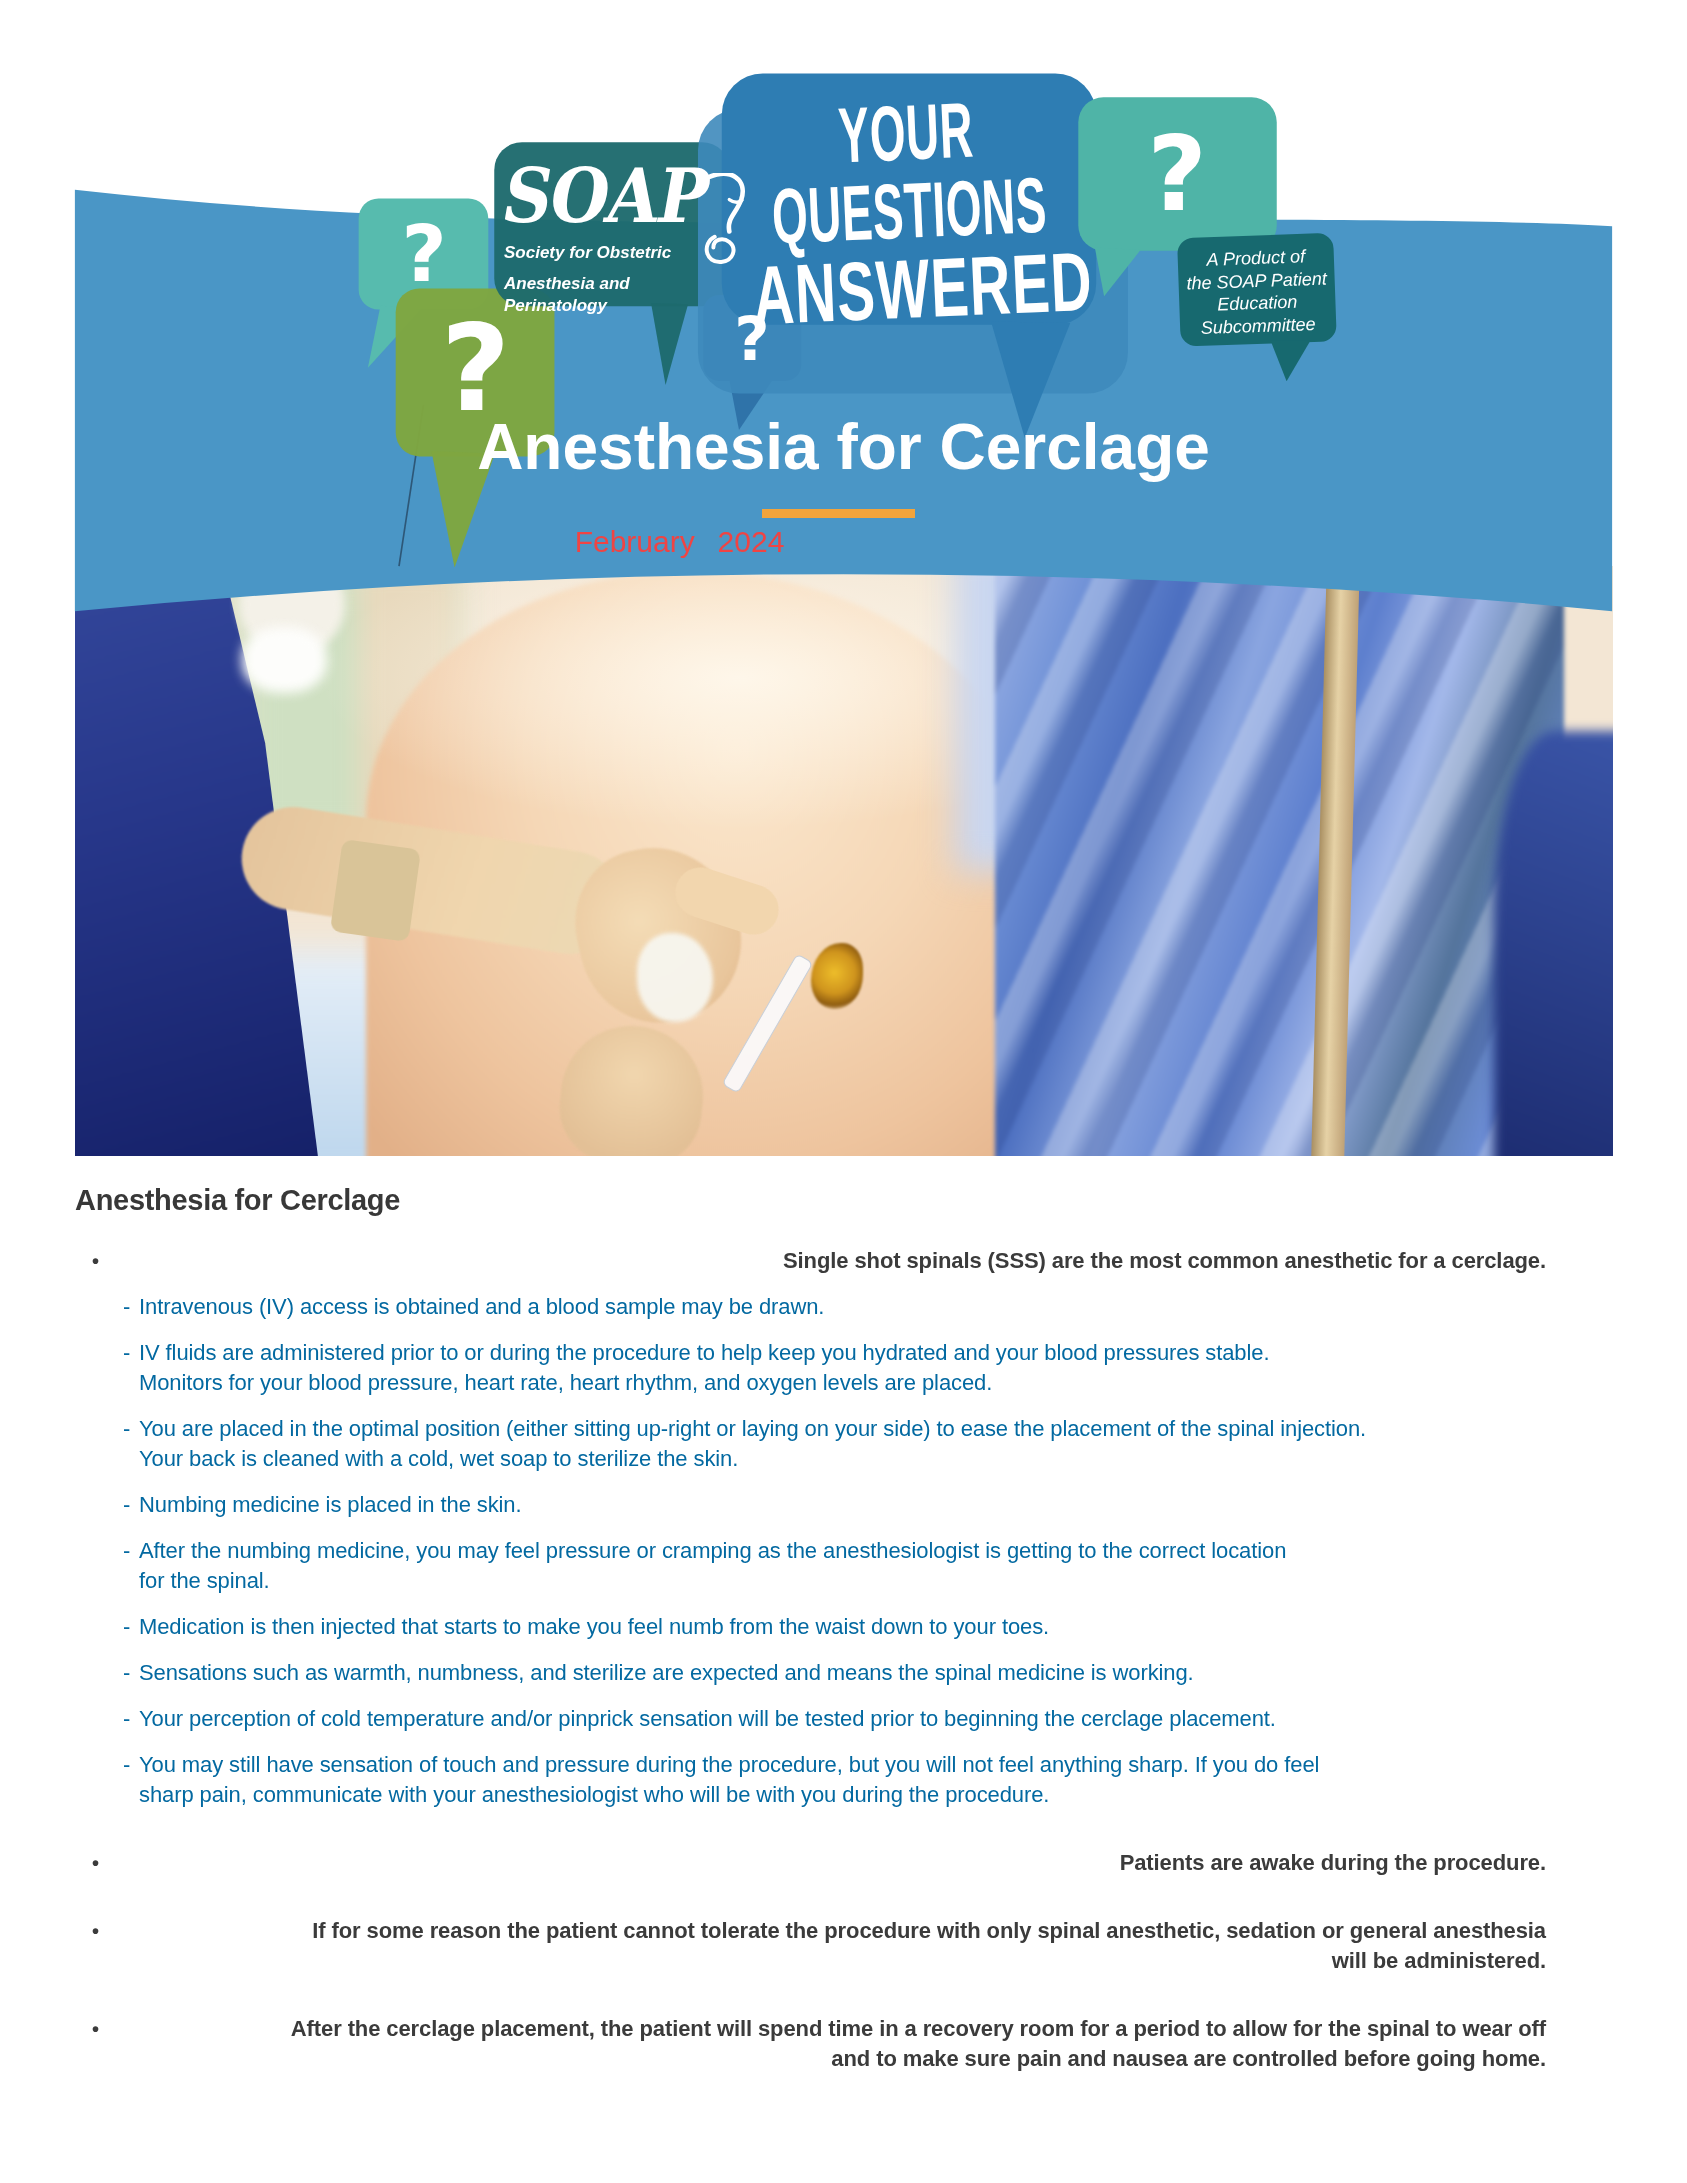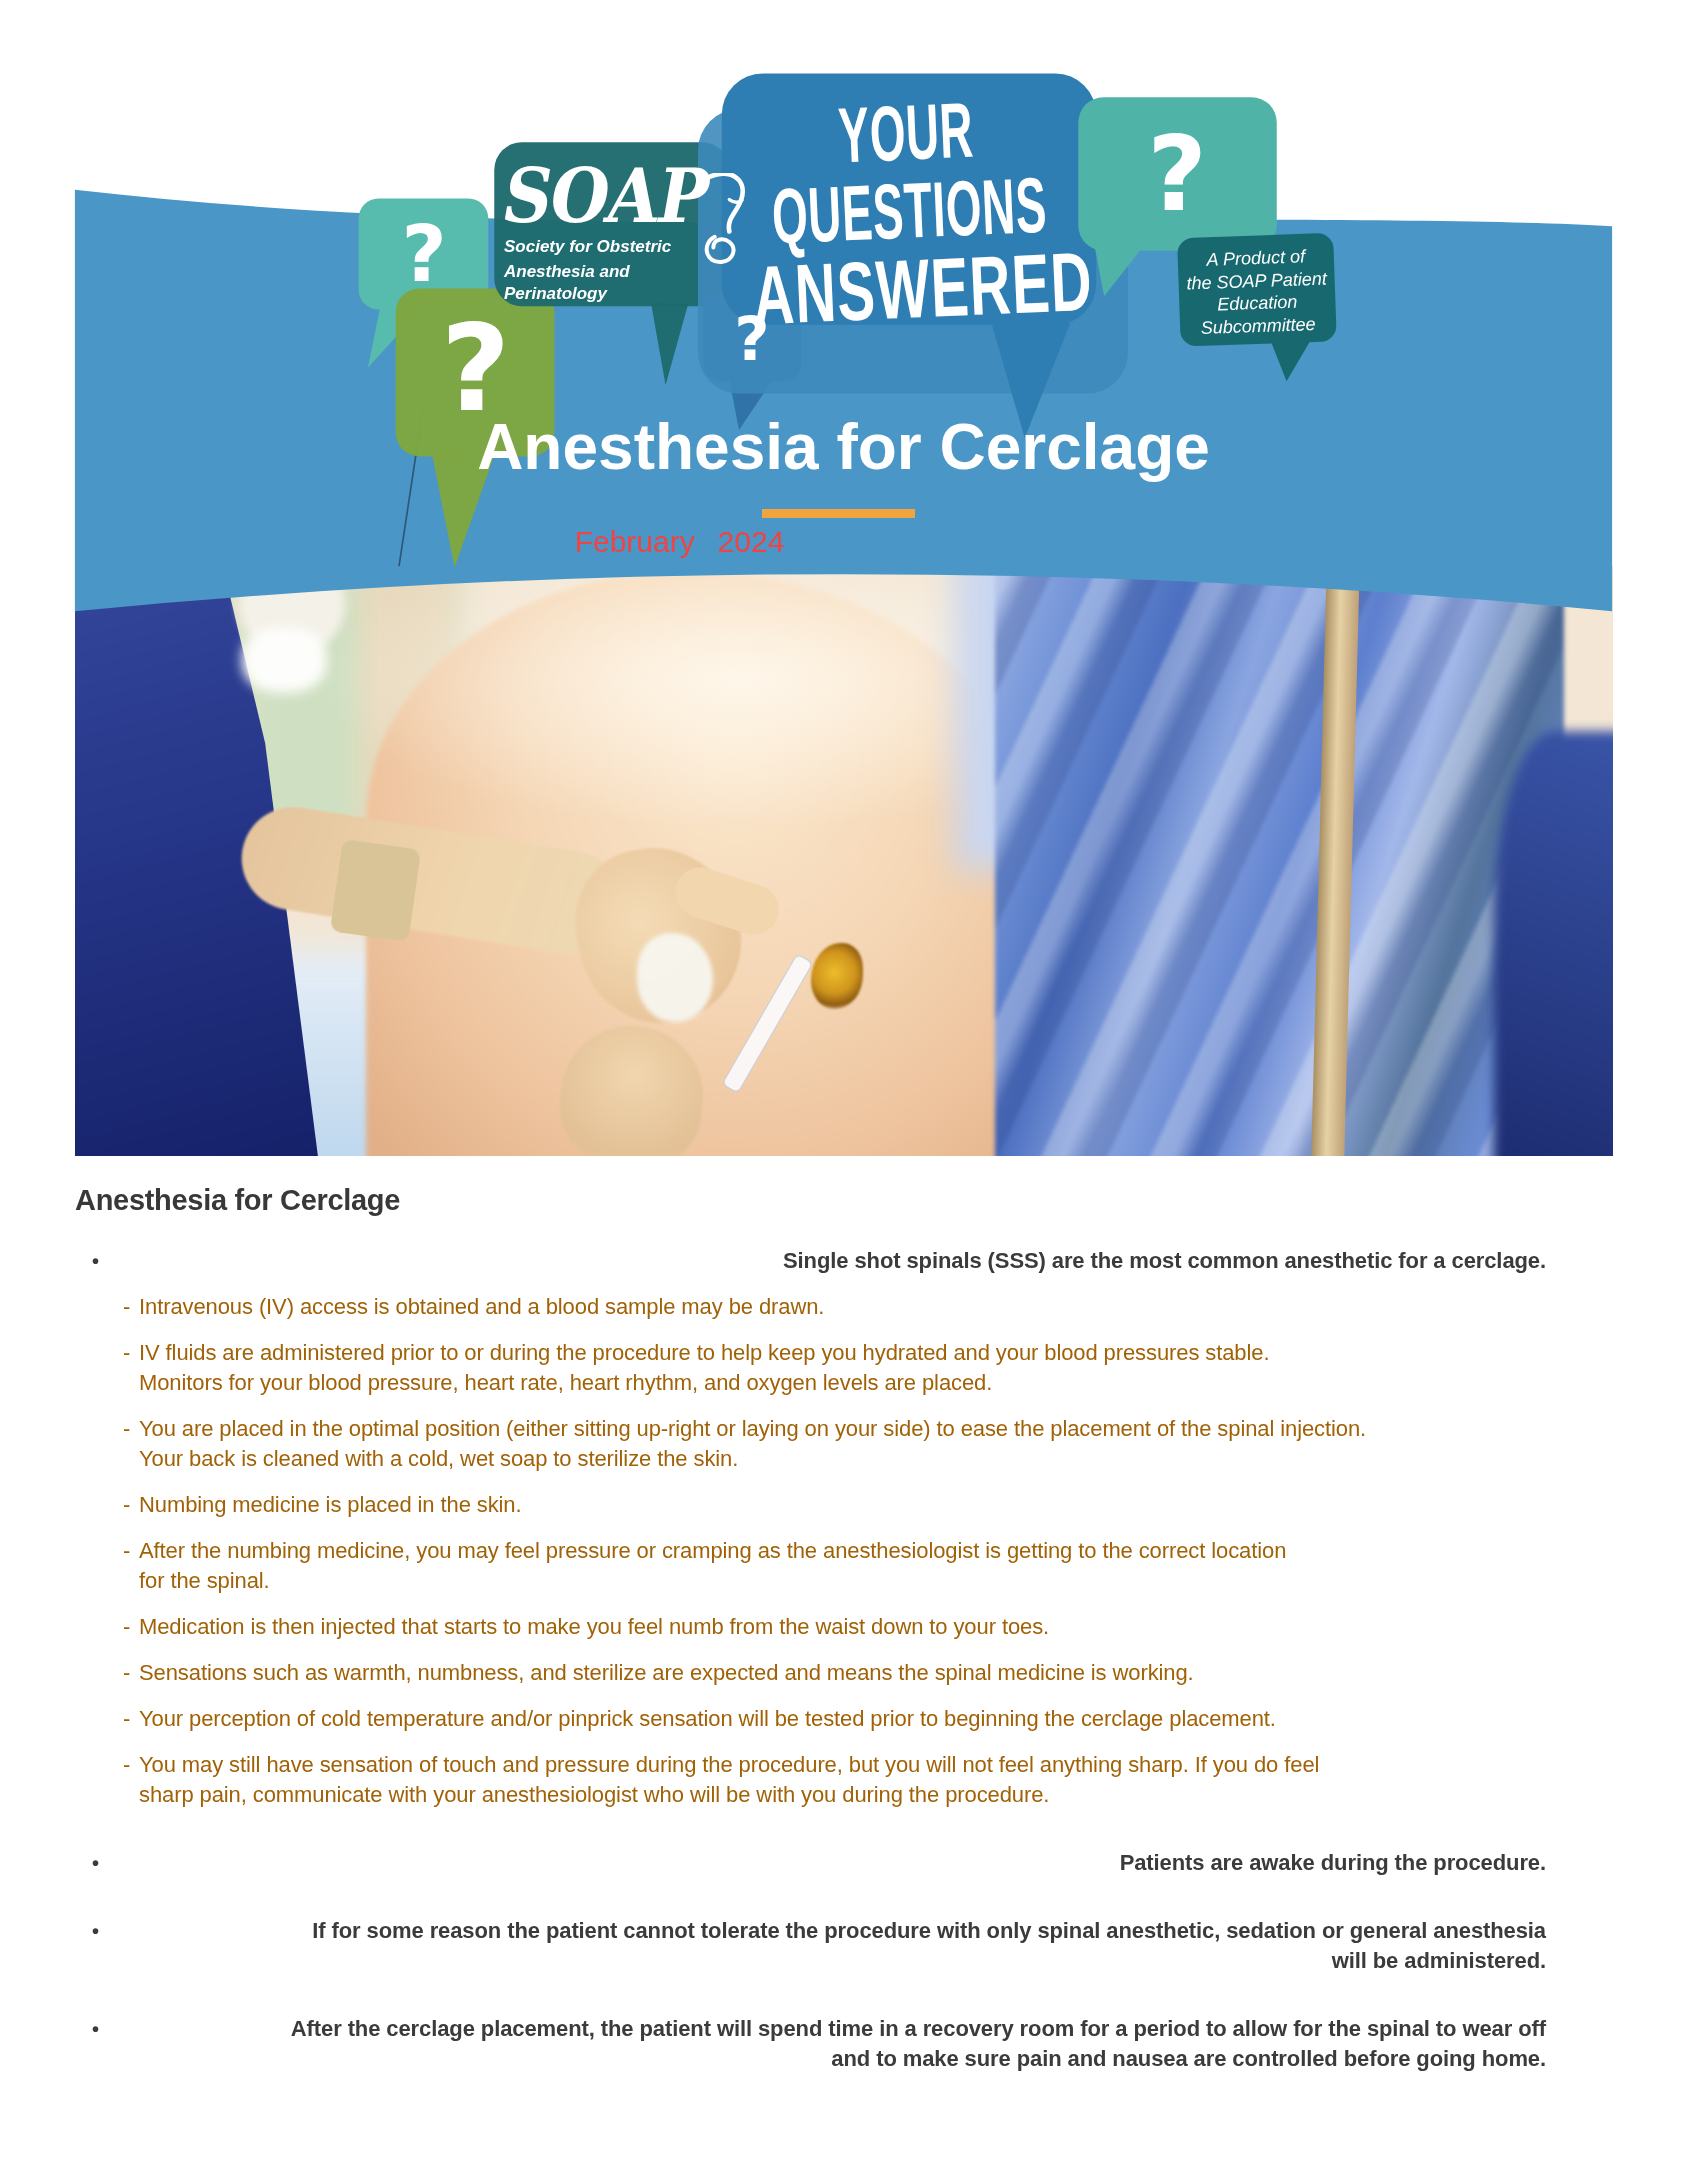--- a/index.html
+++ b/index.html
@@ -36,36 +36,36 @@
   
   .overlay{position:absolute;z-index:3;}
   .qmark{position:absolute;z-index:3;color:#fff;font-family:"DejaVu Sans",sans-serif;font-weight:bold;display:flex;align-items:center;justify-content:center;}
   .q-left{left:359px;top:198px;width:130px;height:111px;font-size:78px;}
   .q-green{left:396px;top:288px;width:159px;height:161px;font-size:120px;}
   .q-small{left:703px;top:295px;width:98px;height:86px;font-size:61px;}
   .q-right{left:1078px;top:97px;width:198px;height:153px;font-size:103px;}
   .soap{left:504px;top:160px;width:228px;color:#fff;}
   .soap-word{font:italic 700 75px/73px "DejaVu Serif",serif;letter-spacing:-2px;display:inline-block;transform:scaleX(.9);transform-origin:left;}
   .soap-face{position:absolute;left:188px;top:13.2px;}
-  .soap-sub{font:italic 700 17px/22px "Liberation Sans",sans-serif;margin-top:3px;}
+  .soap-sub{font:italic 700 17px/22px "Liberation Sans",sans-serif;margin-top:9px;}
   .tagline{left:723px;top:94px;width:372px;color:#fff;transform:rotate(-2.5deg);text-align:center;}
   .tag-l1{font:700 62px/1 "Liberation Sans",sans-serif;transform:scale(.74,1.26);transform-origin:center top;letter-spacing:0.7px;}
   .tag-l2{font:700 66px/1 "Liberation Sans",sans-serif;transform:scale(.86,1.26);transform-origin:center top;margin-top:29px;letter-spacing:1.3px;}
   .badge-text{left:1182px;top:247px;width:150px;text-align:center;font:italic 400 18px/22.5px "Liberation Sans",sans-serif;color:#fff;transform:rotate(-2deg);}
   .badge-text span{display:block;}
   .banner-title{left:0;top:415px;width:1687px;text-align:center;font:700 64px/1 "Liberation Sans",sans-serif;color:#fff;}
   .divider{left:762px;top:509px;width:153px;height:8.6px;background:#F2A43C;z-index:3;position:absolute;}
   .date{left:0;top:527px;width:1359px;text-align:center;font:400 30px/1 "Liberation Sans",sans-serif;color:#ef4444;word-spacing:14.6px;}
   
   .content{position:absolute;left:75px;top:1184px;width:1471px;color:#434343;z-index:2;}
   .content-heading{font:700 29px/1.15 "Liberation Sans",sans-serif;color:#383838;margin:0 0 29px 0;letter-spacing:-0.3px;}
   .item{position:relative;font-size:22px;line-height:30px;white-space:nowrap;letter-spacing:-0.1px;}
   .item.main{font-weight:700;color:#3b3b3b;padding-left:34px;margin-top:38px;text-align:right;}
   .item.main::before{content:"\2022";position:absolute;left:17px;font-size:20px;}
-  .item.sub{padding-left:64px;margin-top:16px;color:#a16207;font-weight:400;}
+  .item.sub{padding-left:64px;margin-top:16px;color:#0369a1;font-weight:400;}
   .item.sub::before{content:"-";position:absolute;left:48px;}
   .list .item:first-child{margin-top:0;}
 </style>
 </head>
 <body>
 
 <div class="photo">
   <div class="ph-wall"></div>
   <div class="ph-window"></div>
   <div class="ph-sheet"></div>

